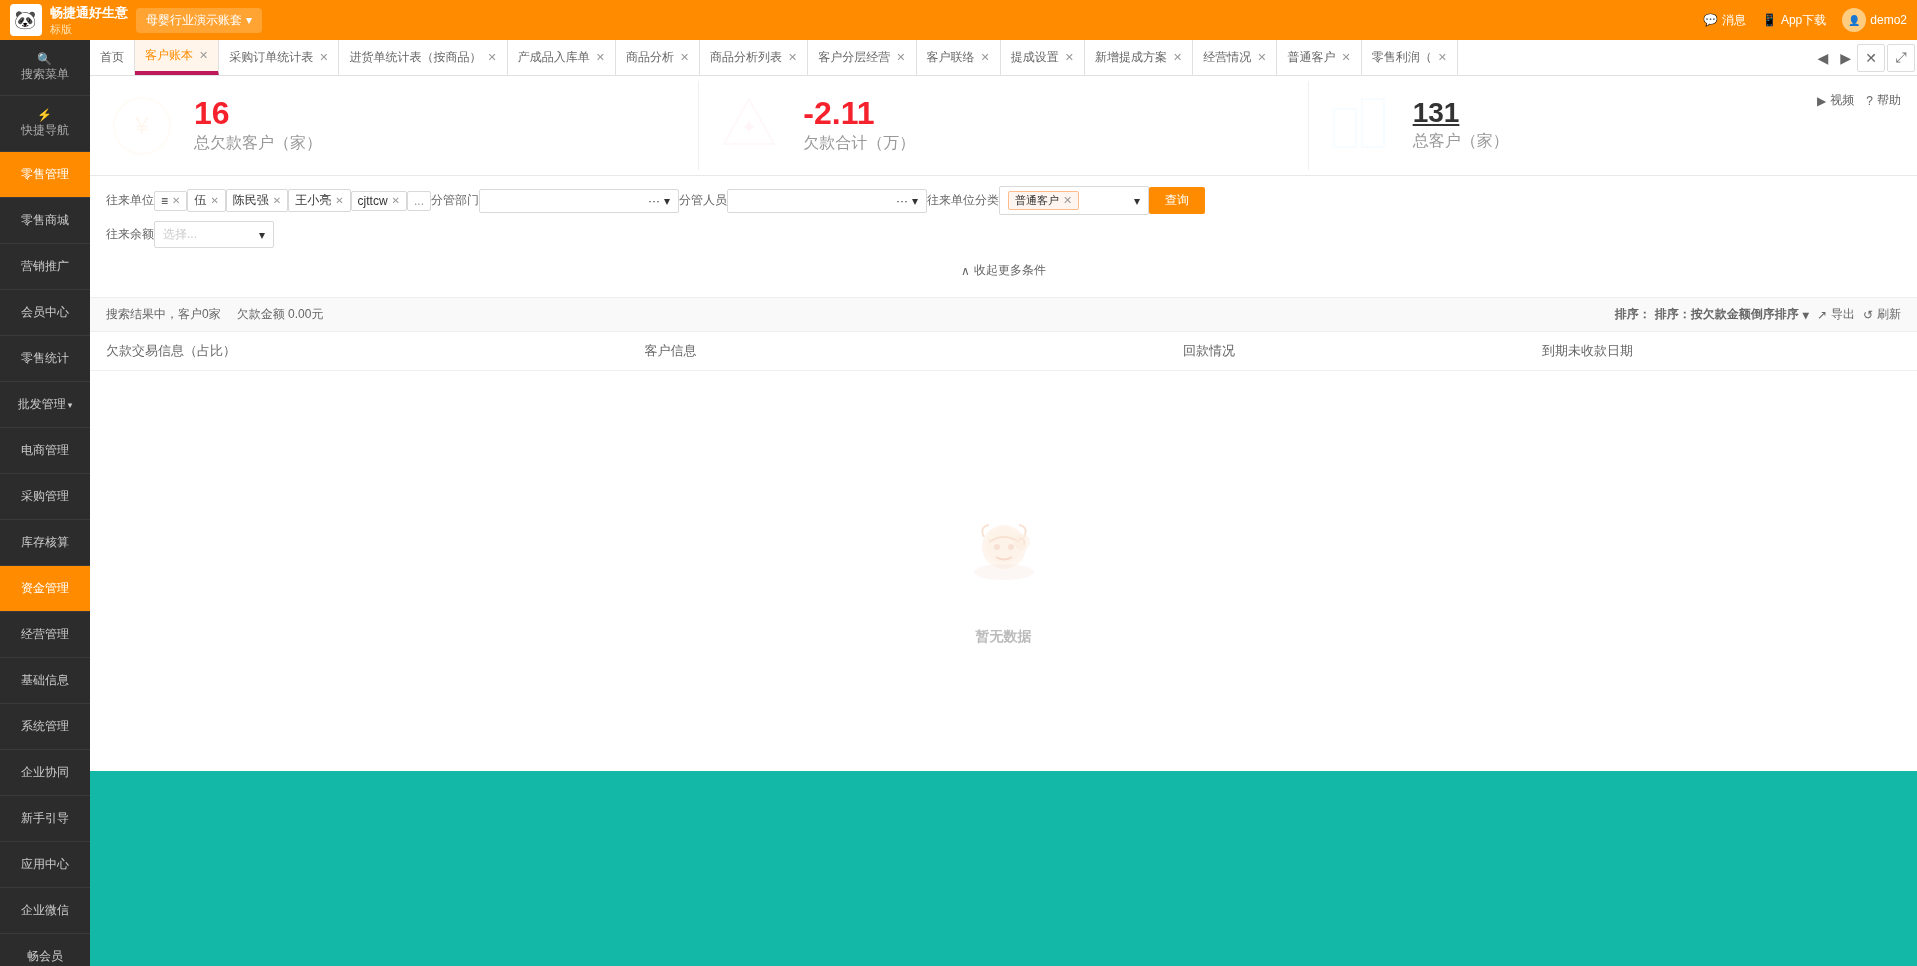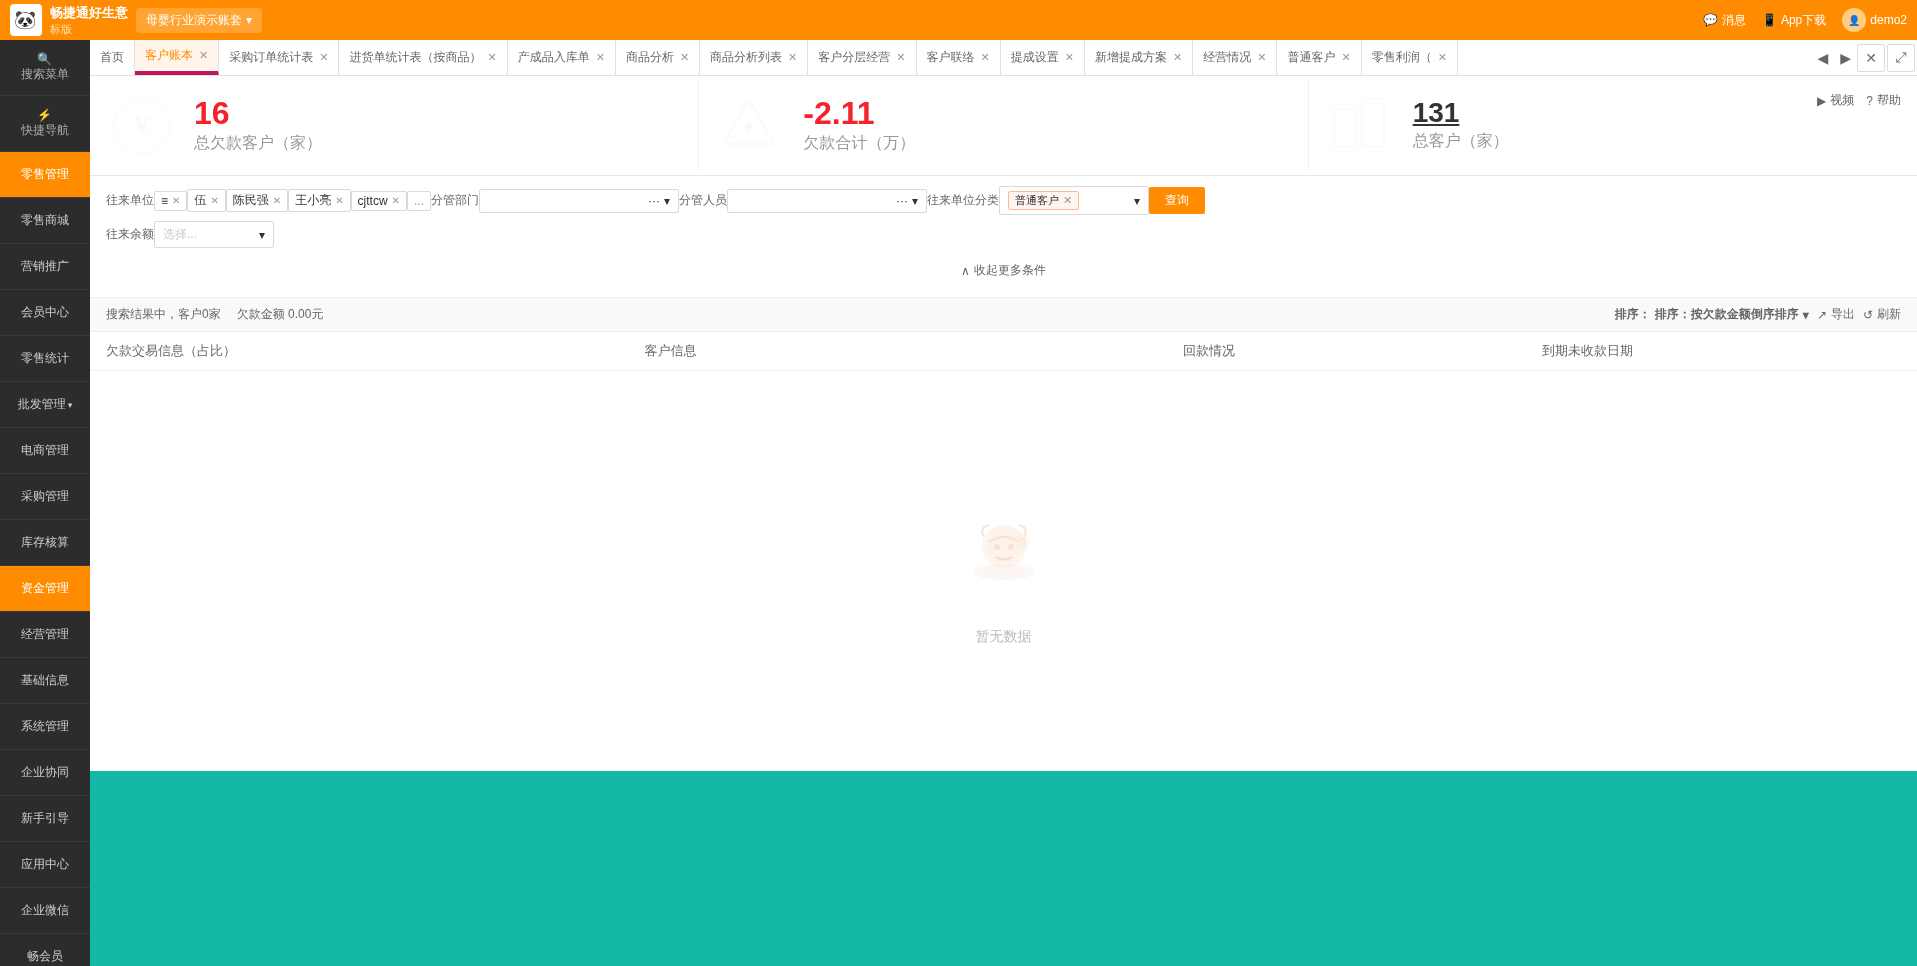--- a/index.html
+++ b/index.html
@@ -66,21 +66,21 @@
     
     .results-bar { background: #f9f9f9; padding: 8px 16px; display: flex; align-items: center; justify-content: space-between; border-bottom: 1px solid #eee; font-size: 12px; color: #666; flex-shrink: 0; }
     .results-bar-left { display: flex; align-items: center; gap: 16px; }
     .results-bar-right { display: flex; align-items: center; gap: 8px; }
     .sort-select { display: flex; align-items: center; gap: 4px; cursor: pointer; color: #666; font-weight: bold; }
     .results-action { display: flex; align-items: center; gap: 4px; cursor: pointer; color: #666; }
 
     
     .data-table { width: 100%; background: #fff; }
     .table-header { display: grid; grid-template-columns: 3fr 3fr 2fr 2fr; padding: 10px 16px; background: #fff; border-bottom: 1px solid #f0f0f0; font-size: 13px; color: #666; font-weight: normal; }
-    .table-body { min-height: 400px; display: flex; flex-direction: column; align-items: center; justify-content: center; }
+    .table-body { min-height: 400px; display: flex; flex-direction: column; align-items: center; justify-content: center; font-weight: bold; }
     .empty-state { display: flex; flex-direction: column; align-items: center; padding: 60px 0; }
     .empty-icon { font-size: 80px; opacity: 0.3; margin-bottom: 12px; }
     .empty-text { color: #bbb; font-size: 14px; }
   </style>
 </head>
 <body>
 
 <div class="app-container">
 
   <div class="top-bar">

